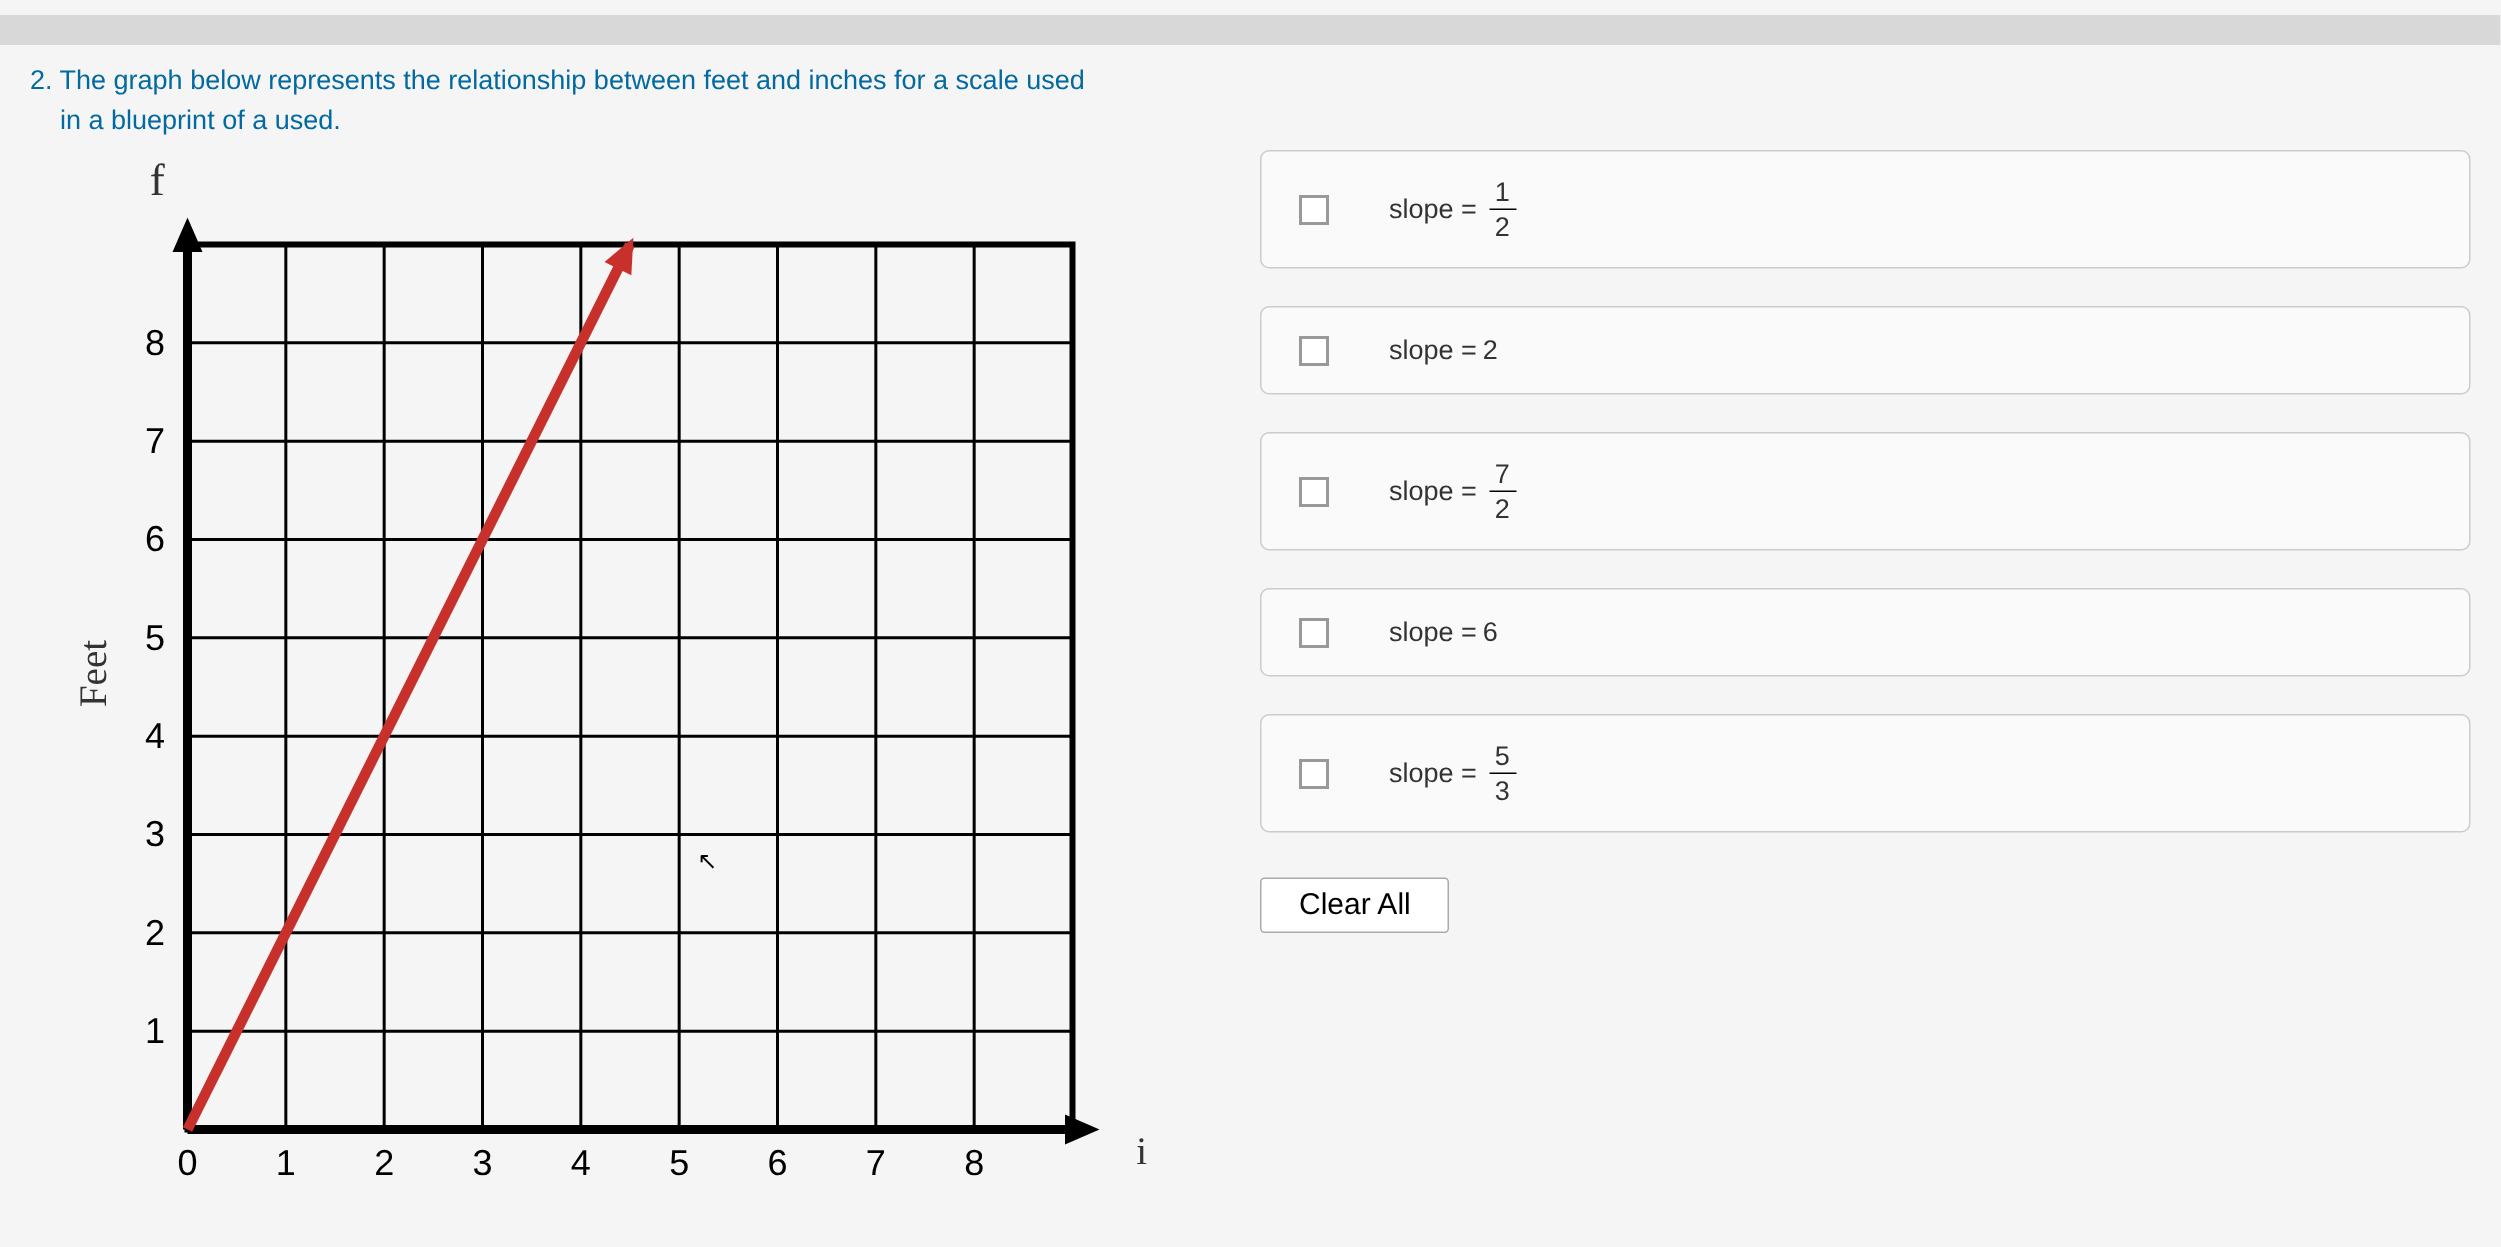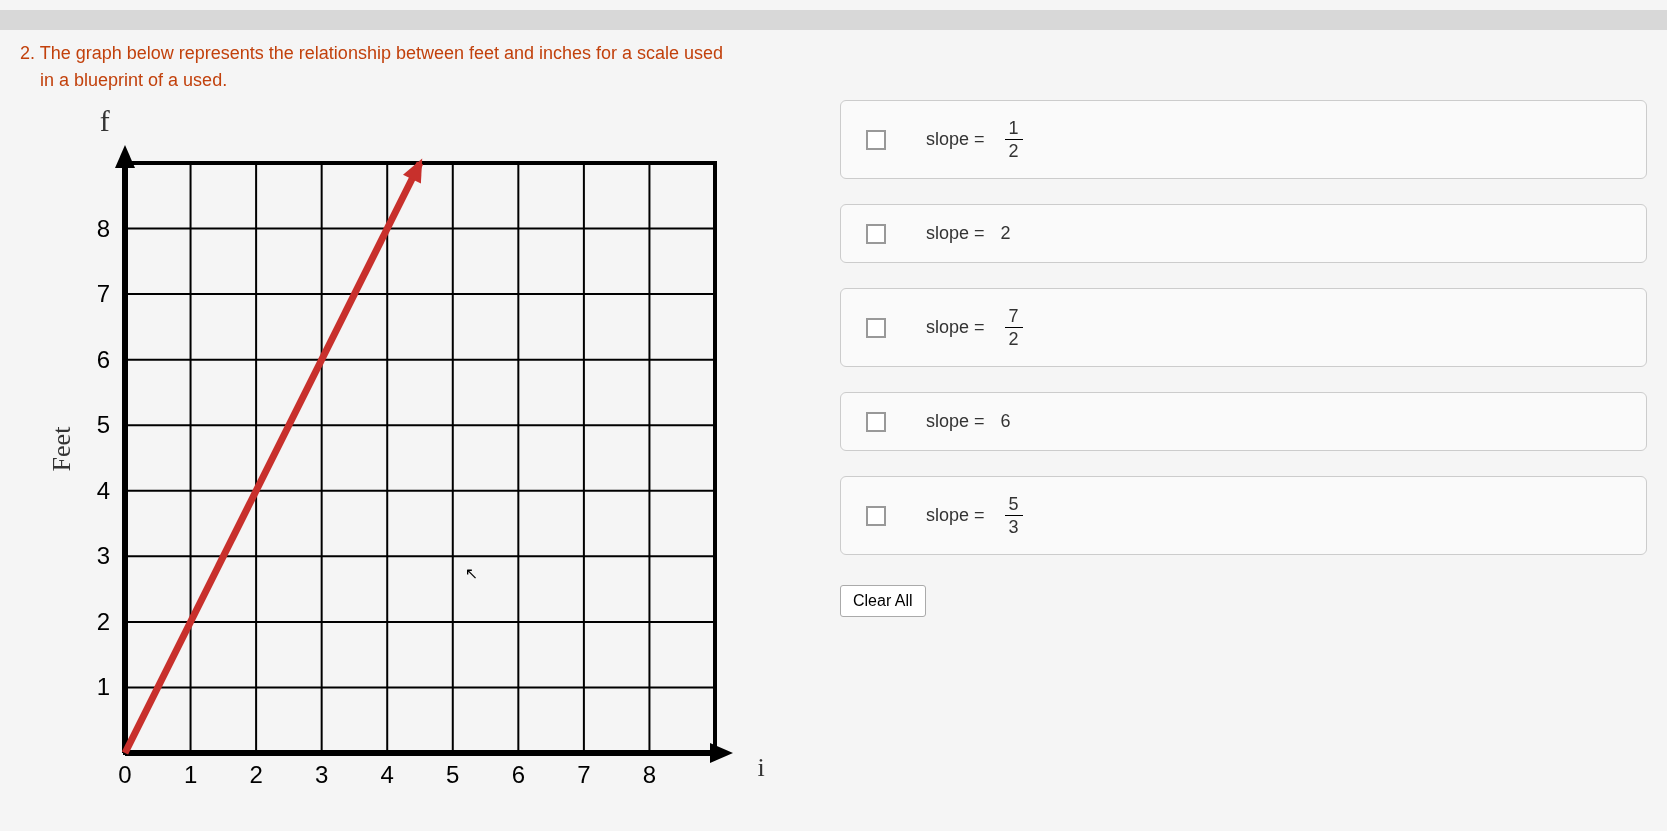--- a/index.html
+++ b/index.html
@@ -20,21 +20,21 @@
       gap: 60px;
       padding: 0 20px;
     }
     .left-panel {
       flex: 0 0 760px;
     }
     .question-text {
       font-size: 18px;
       line-height: 1.5;
       margin-bottom: 10px;
-      color: #c2410c;
+      color: #0369a1;
     }
     .graph-wrapper {
       display: flex;
       align-items: center;
       margin-left: 20px;
     }
     .y-axis-label {
       font-size: 26px;
       transform: rotate(-90deg);
       white-space: nowrap;
@@ -79,43 +79,43 @@
       width: 20px;
       height: 20px;
       border: 2px solid #999;
       background: #fff;
       flex-shrink: 0;
     }
     .option-label {
       font-size: 18px;
       display: flex;
       align-items: center;
-      gap: 16px;
+      gap: 4px;
     }
     .fraction {
       display: inline-flex;
       flex-direction: column;
       align-items: center;
       font-size: 18px;
       line-height: 1;
       vertical-align: middle;
       margin-left: 4px;
     }
     .fraction .num {
       border-bottom: 1.5px solid #000;
       padding: 0 4px 2px 4px;
     }
     .fraction .den {
       padding: 2px 4px 0 4px;
     }
     .clear-btn {
       border: 1px solid #aaa;
       background: #fff;
-      padding: 6px 12px;
-      font-size: 16px;
+      padding: 6px 25px;
+      font-size: 20px;
       border-radius: 3px;
       cursor: pointer;
       margin-top: 5px;
     }
     .cursor-arrow {
       position: absolute;
       font-size: 16px;
       color: #000;
       pointer-events: none;
     }

